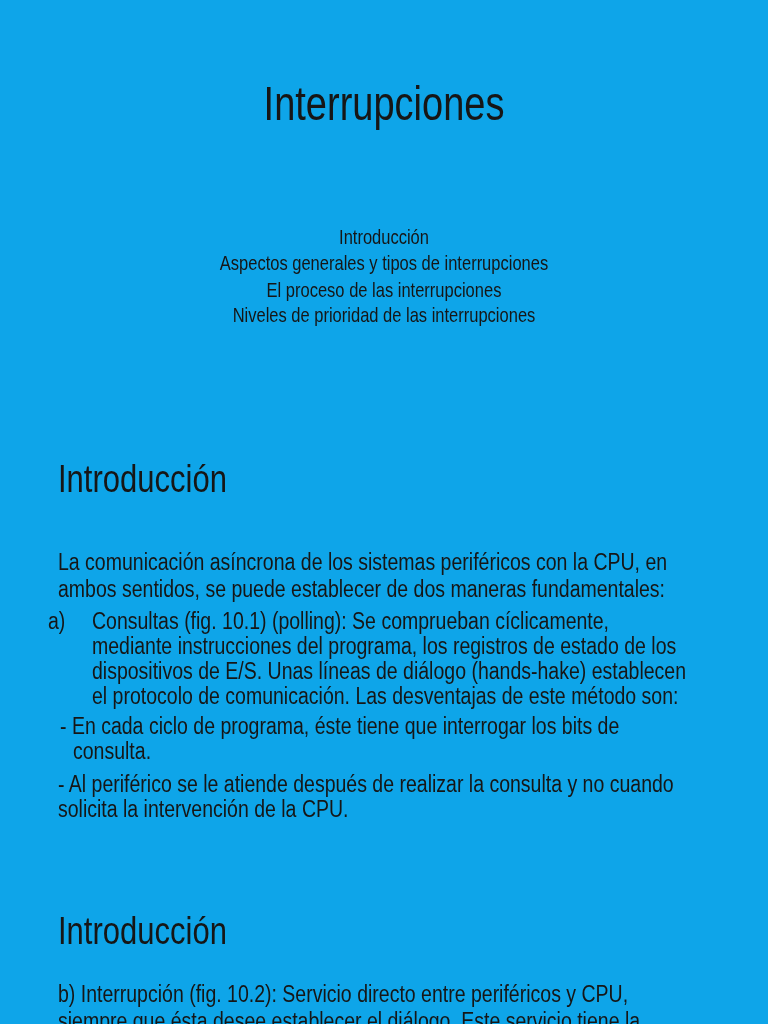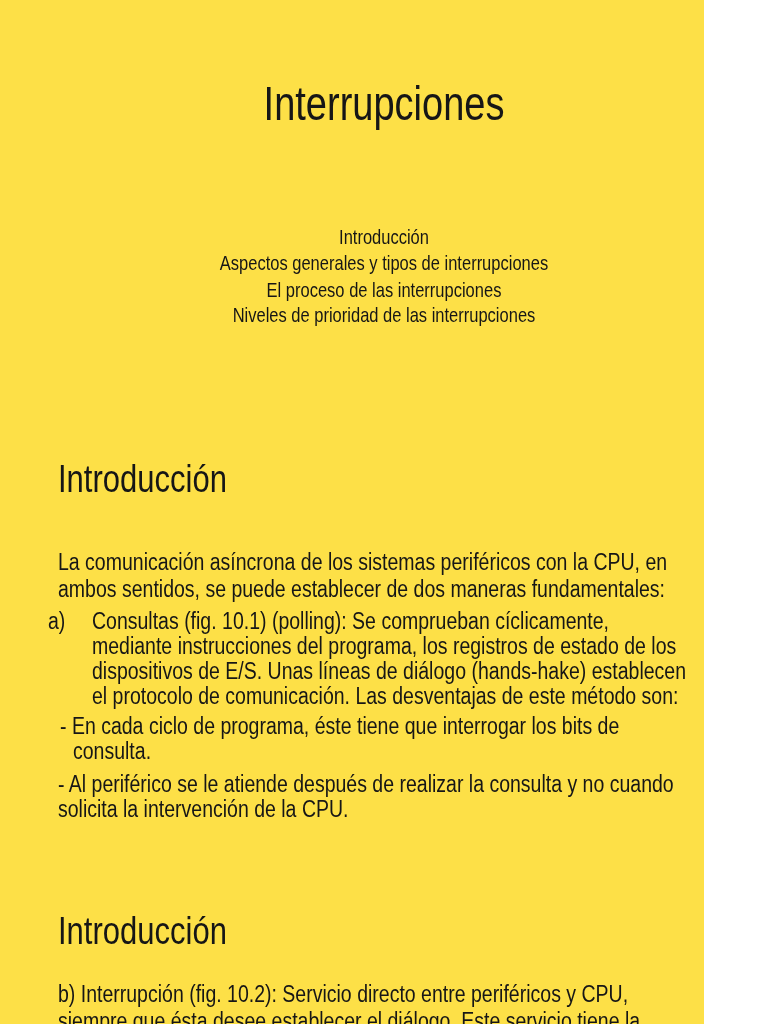--- a/index.html
+++ b/index.html
@@ -2,23 +2,23 @@
 <html><head>
 <meta charset="utf-8">
 <style>
   html, body {
     margin: 0;
     padding: 0;
     background: #ffffff;
   }
   .page {
     position: relative;
-    width: 704px;
+    width: 768px;
     height: 1024px;
-    background: #fde047;
+    background: #0ea5e9;
     overflow: hidden;
     font-family: "Liberation Sans", sans-serif;
     color: #161616;
   }
   .txt {
     position: absolute;
     transform: scaleY(1.25);
     transform-origin: 0 0;
     white-space: nowrap;
   }

